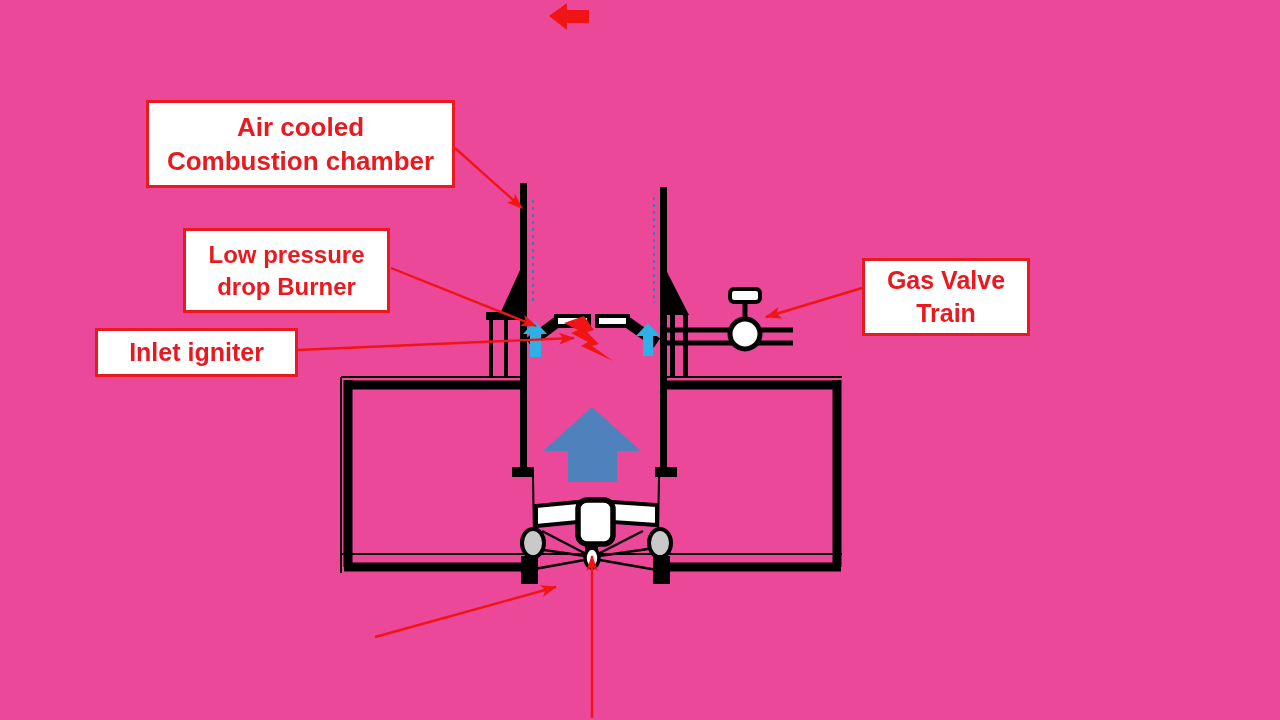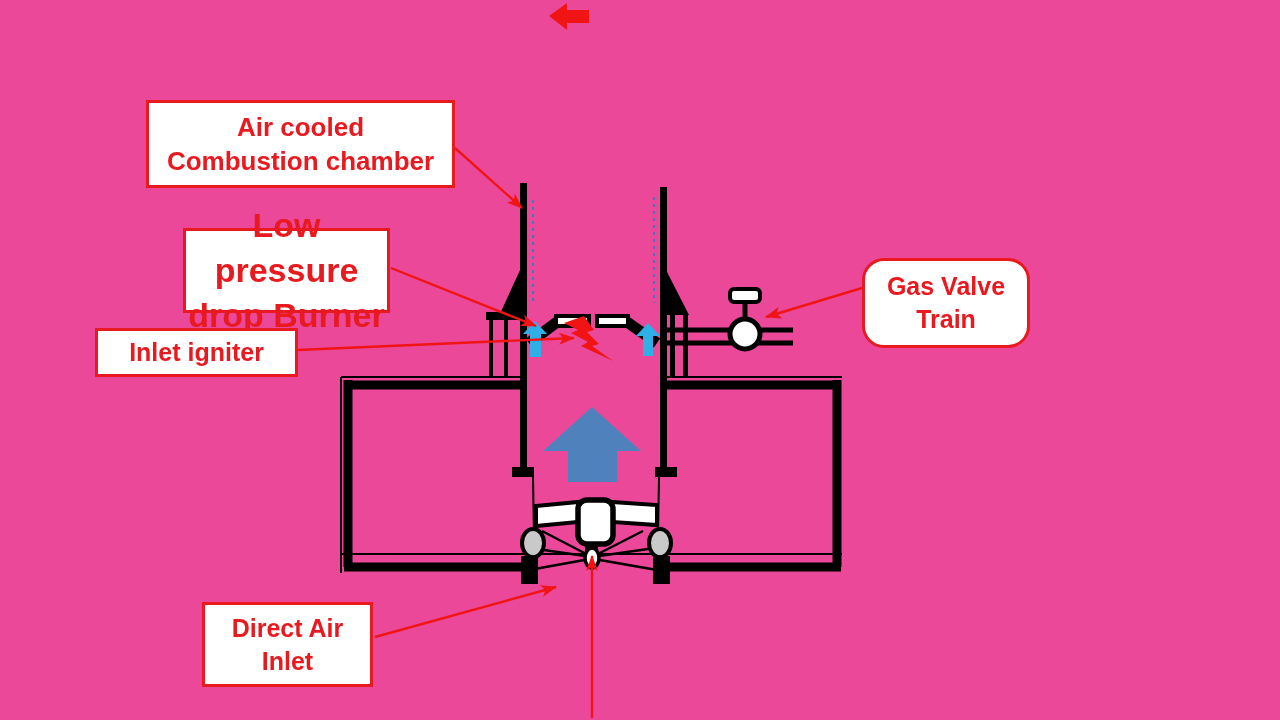--- a/index.html
+++ b/index.html
@@ -109,23 +109,21 @@
       <line class="redl" x1="298" y1="350" x2="574" y2="338" marker-end="url(#ah)"></line>
       <line class="redl" x1="862" y1="288" x2="766" y2="317" marker-end="url(#ah)"></line>
       <line class="redl" x1="375" y1="637" x2="556" y2="587" marker-end="url(#ah)"></line>
       <line class="redl" x1="592" y1="718" x2="592" y2="556" marker-end="url(#ah)"></line>
     </g>
   </svg>
 
   <div class="callout" style="left:146px;top:100px;width:309px;height:88px;font-size:26px;">Air cooled
 Combustion chamber</div>
 
-  <div class="callout" style="left:183px;top:228px;width:207px;height:85px;font-size:34px;">Low pressure
+  <div class="callout" style="left:183px;top:228px;width:207px;height:85px;font-size:24px;">Low pressure
 drop Burner</div>
 
   <div class="callout" style="left:95px;top:328px;width:203px;height:49px;font-size:25px;">Inlet igniter</div>
 
-  <div class="callout" style="left:862px;top:258px;width:168px;height:90px;font-size:25px;border-radius:22px;">Gas Valve
+  <div class="callout" style="left:862px;top:258px;width:168px;height:78px;font-size:25px;">Gas Valve
 Train</div>
 
-  <div class="callout" style="left:202px;top:602px;width:171px;height:85px;font-size:25px;">Direct Air
-Inlet</div>
 </div>
 
 </body></html>

